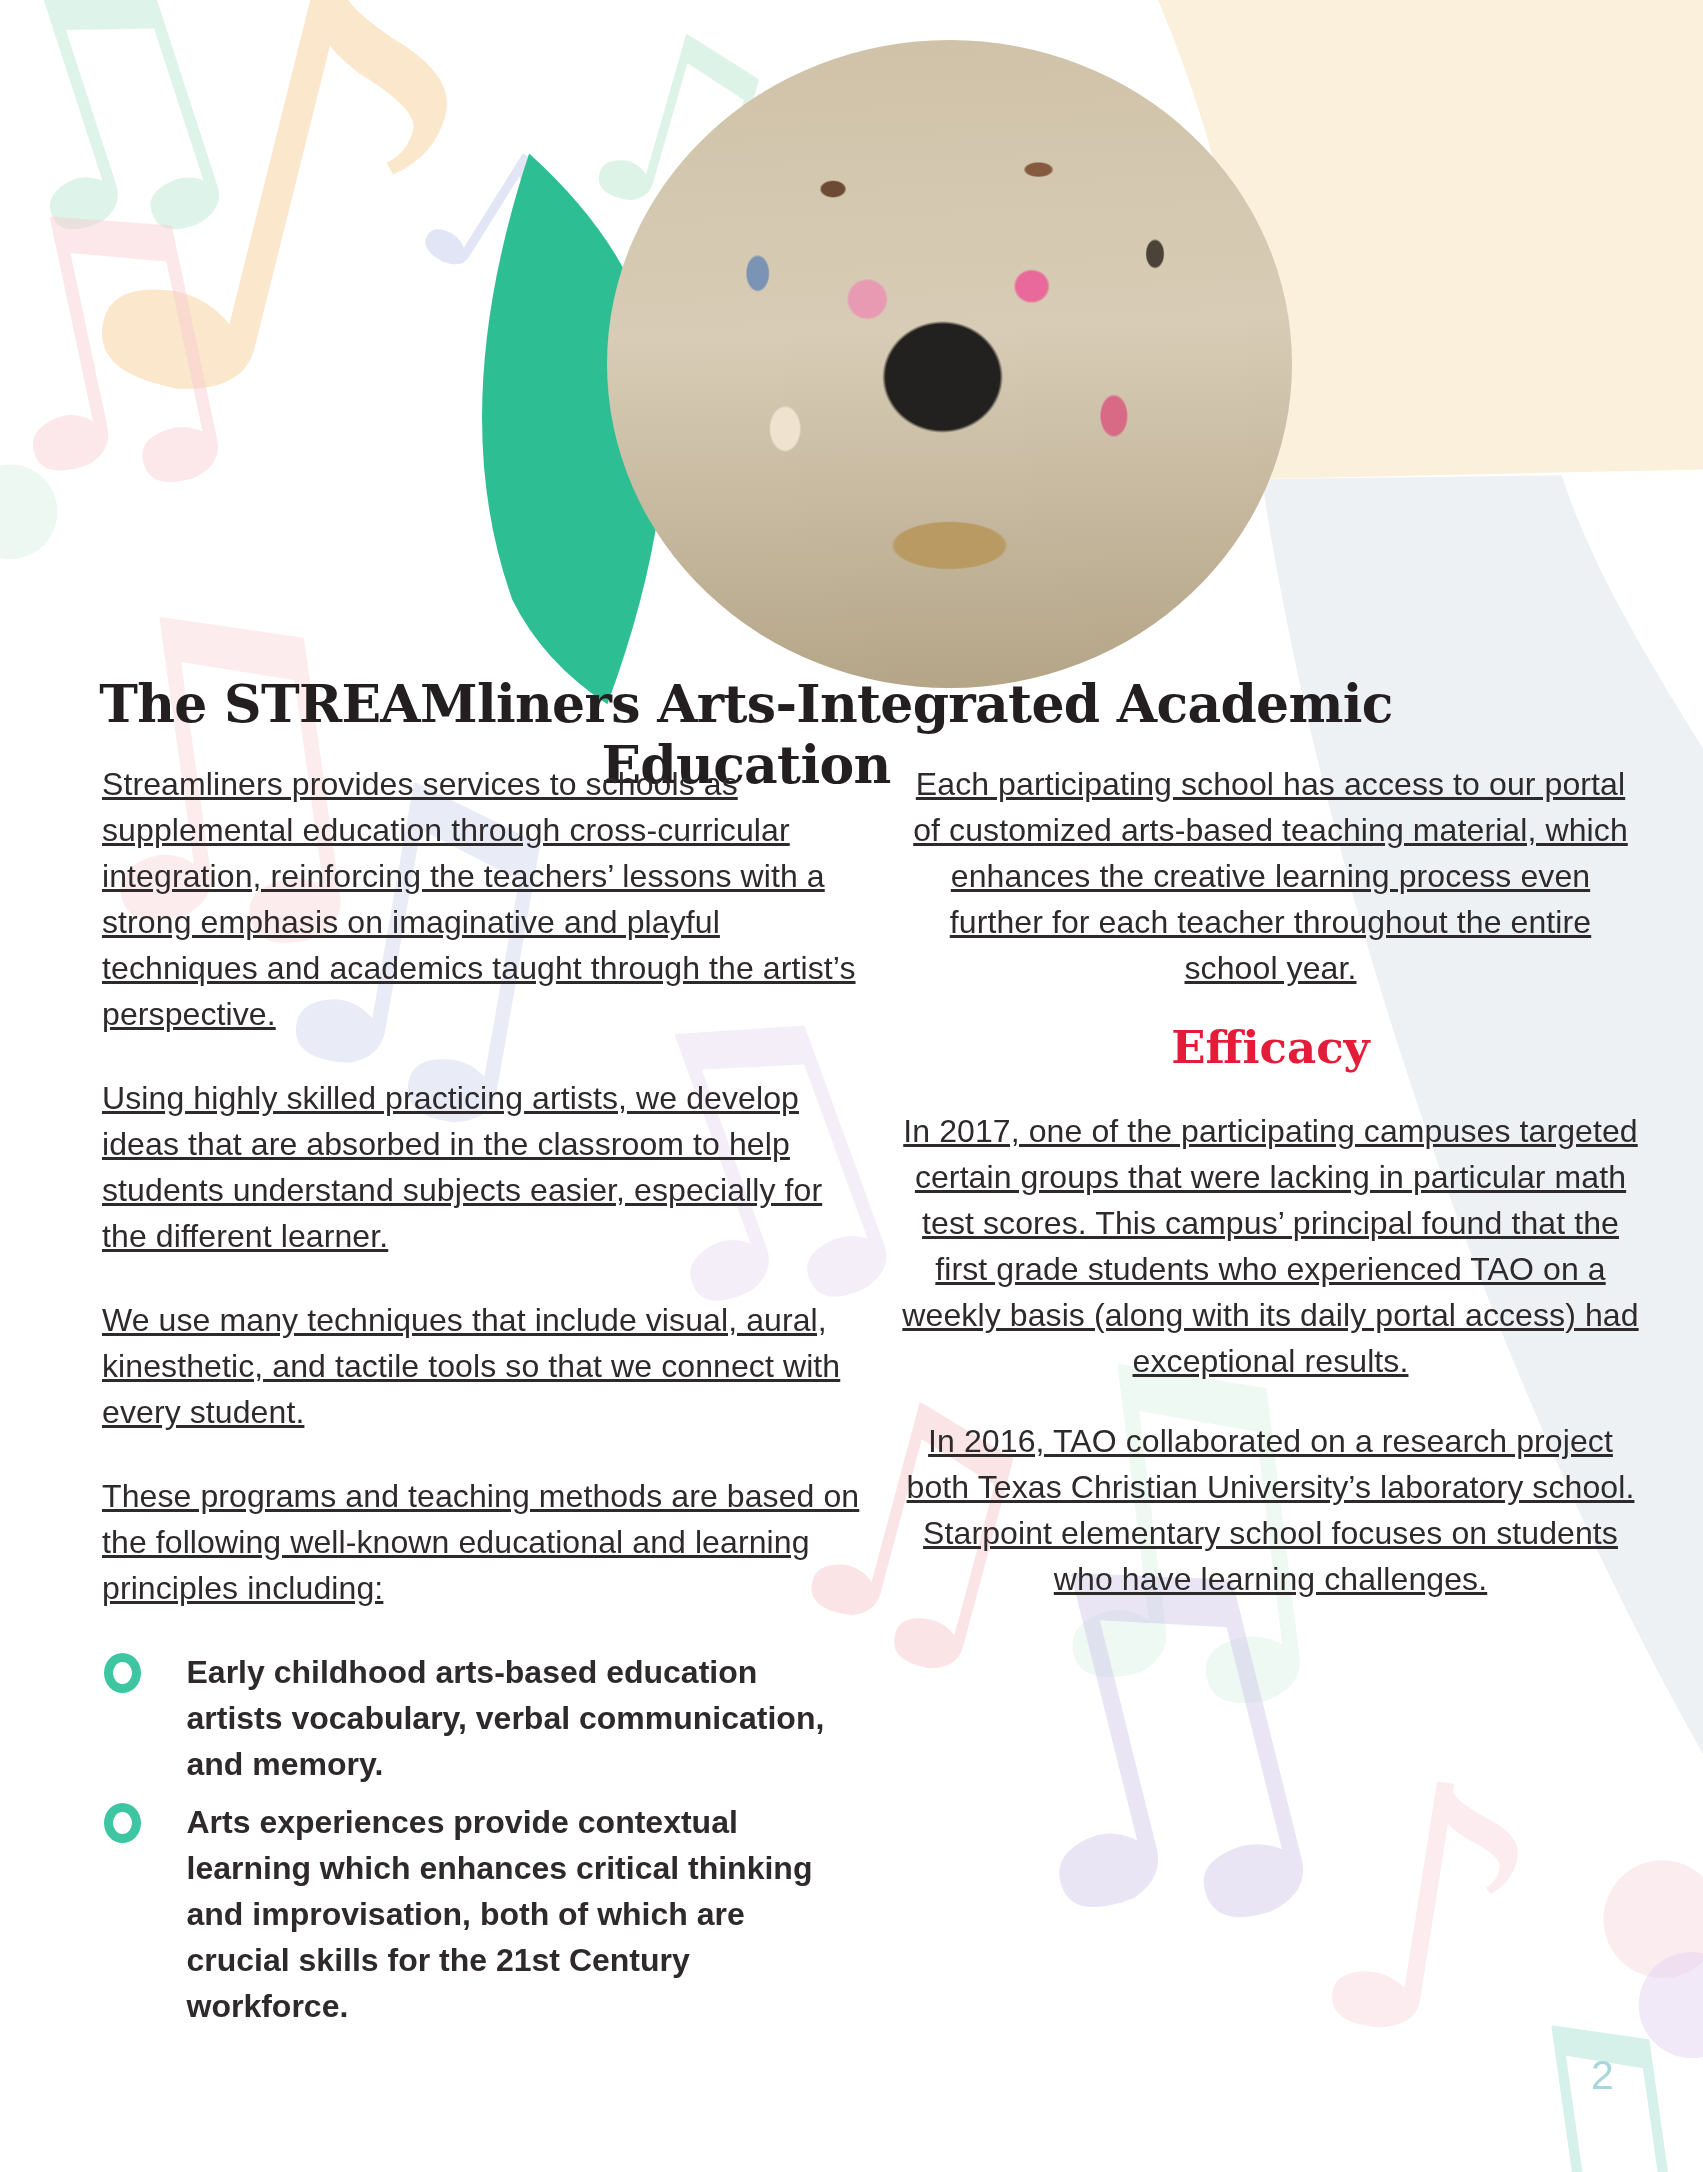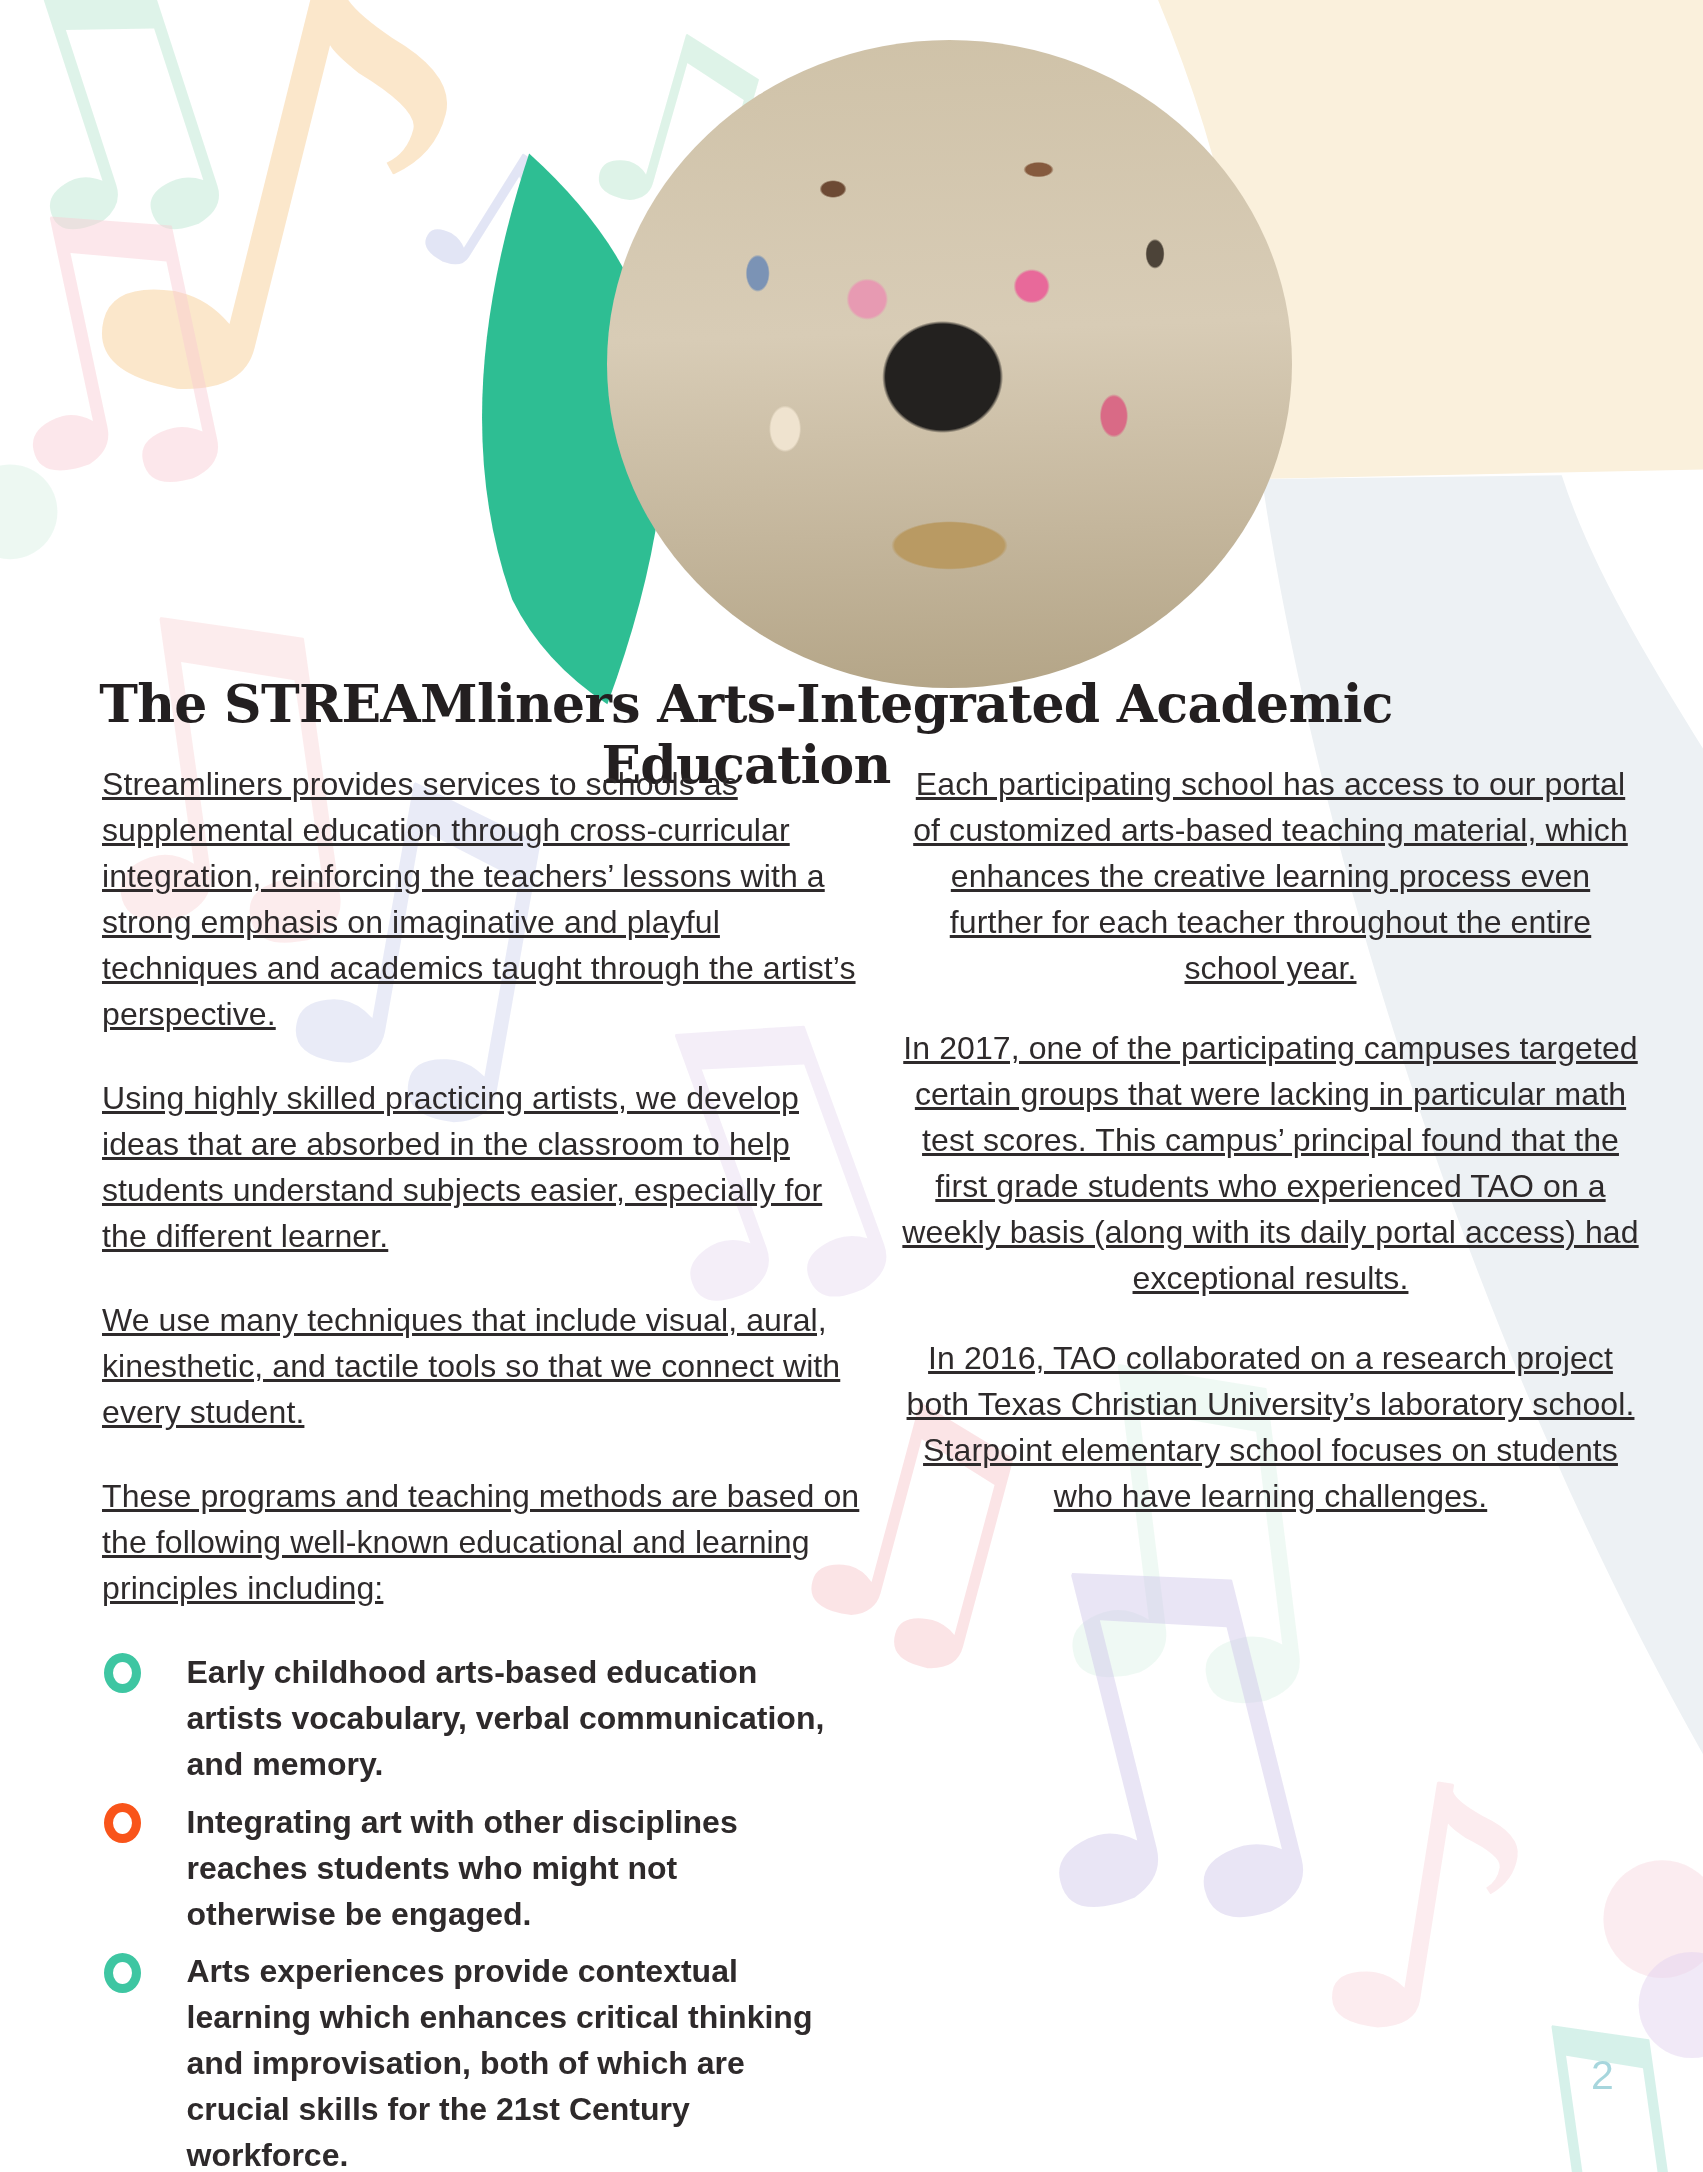--- a/index.html
+++ b/index.html
@@ -114,30 +114,27 @@
   <p class="para">Using highly skilled practicing artists, we develop ideas that are absorbed in the classroom to help students understand subjects easier, especially for the different learner.</p>
   <p class="para">We use many techniques that include visual, aural, kinesthetic, and tactile tools so that we connect with every student.</p>
   <p class="para">These programs and teaching methods are based on the following well-known educational and learning principles including:</p>
 
   <div id="bullet-list">
     <div class="bullet">
       <span class="ring"></span>
       <span class="bullet-text">Early childhood arts-based education artists vocabulary, verbal communication, and memory.</span>
     </div>
     <div class="bullet">
-      <span class="ring orange"></span>
-      <span class="bullet-text">Integrating art with other disciplines reaches students who might not otherwise be engaged.</span>
-    </div>
-    <div class="bullet">
       <span class="ring"></span>
       <span class="bullet-text">Arts experiences provide contextual learning which enhances critical thinking and improvisation, both of which are crucial skills for the 21st Century workforce.</span>
     </div>
   </div>
 </div>
 
 <div id="right-col" class="col">
   <p class="para">Each participating school has access to our portal of customized arts-based teaching material, which enhances the creative learning process even further for each teacher throughout the entire school year.</p>
+  <h2 id="efficacy">Efficacy</h2>
   <p class="para">In 2017, one of the participating campuses targeted certain groups that were lacking in particular math test scores. This campus’ principal found that the first grade students who experienced TAO on a weekly basis (along with its daily portal access) had exceptional results.</p>
   <p class="para">In 2016, TAO collaborated on a research project both Texas Christian University’s laboratory school. Starpoint elementary school focuses on students who have learning challenges.</p>
 </div>
 
 <div id="page-number">2</div>
 
 
 </body></html>

